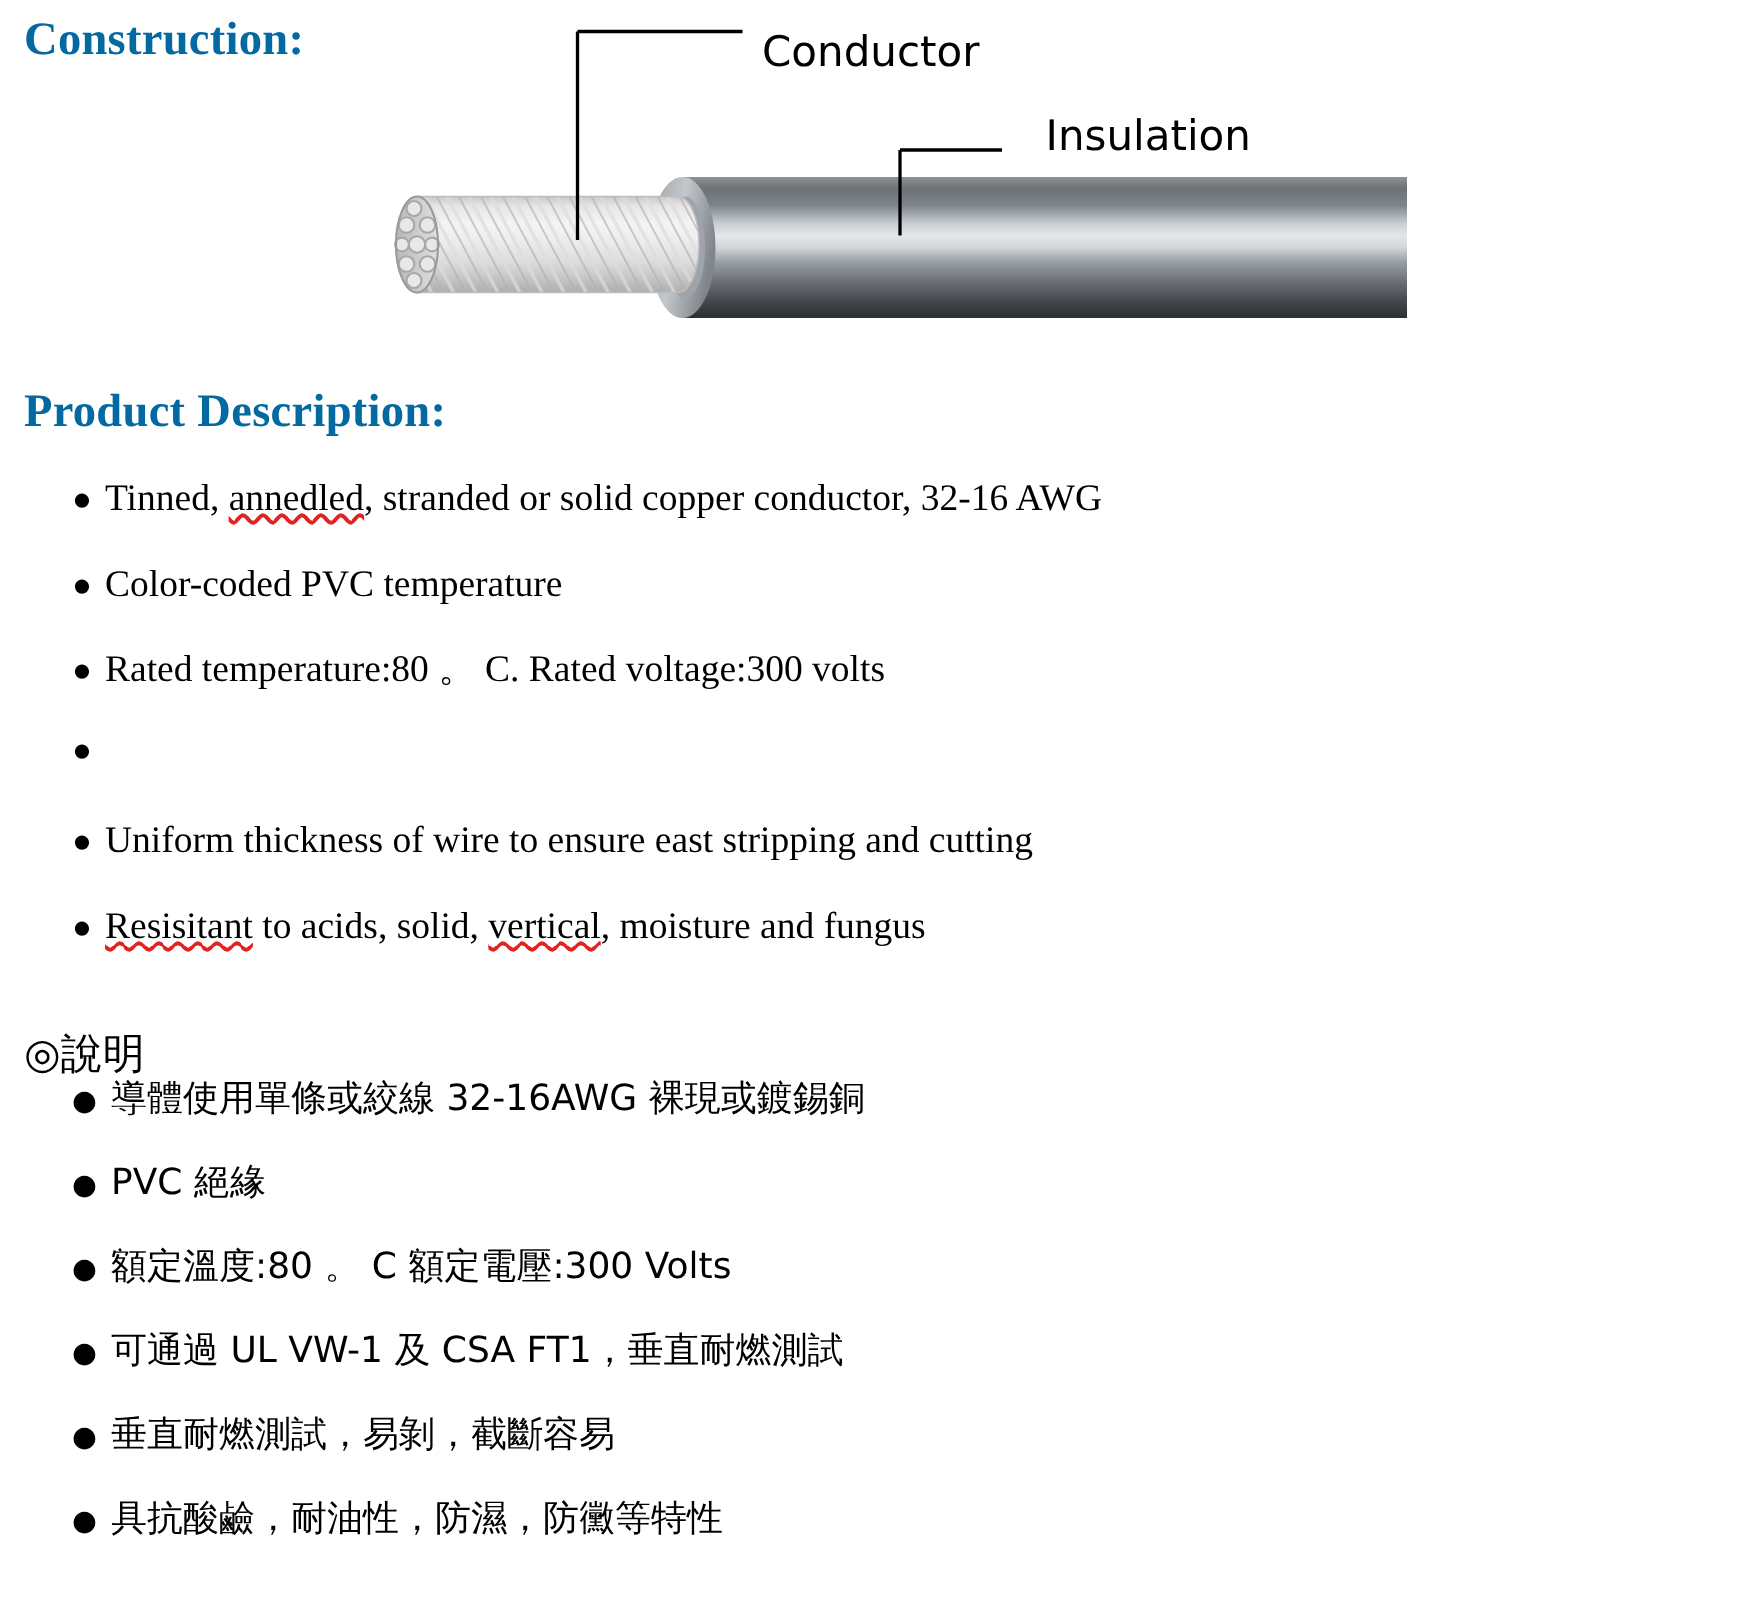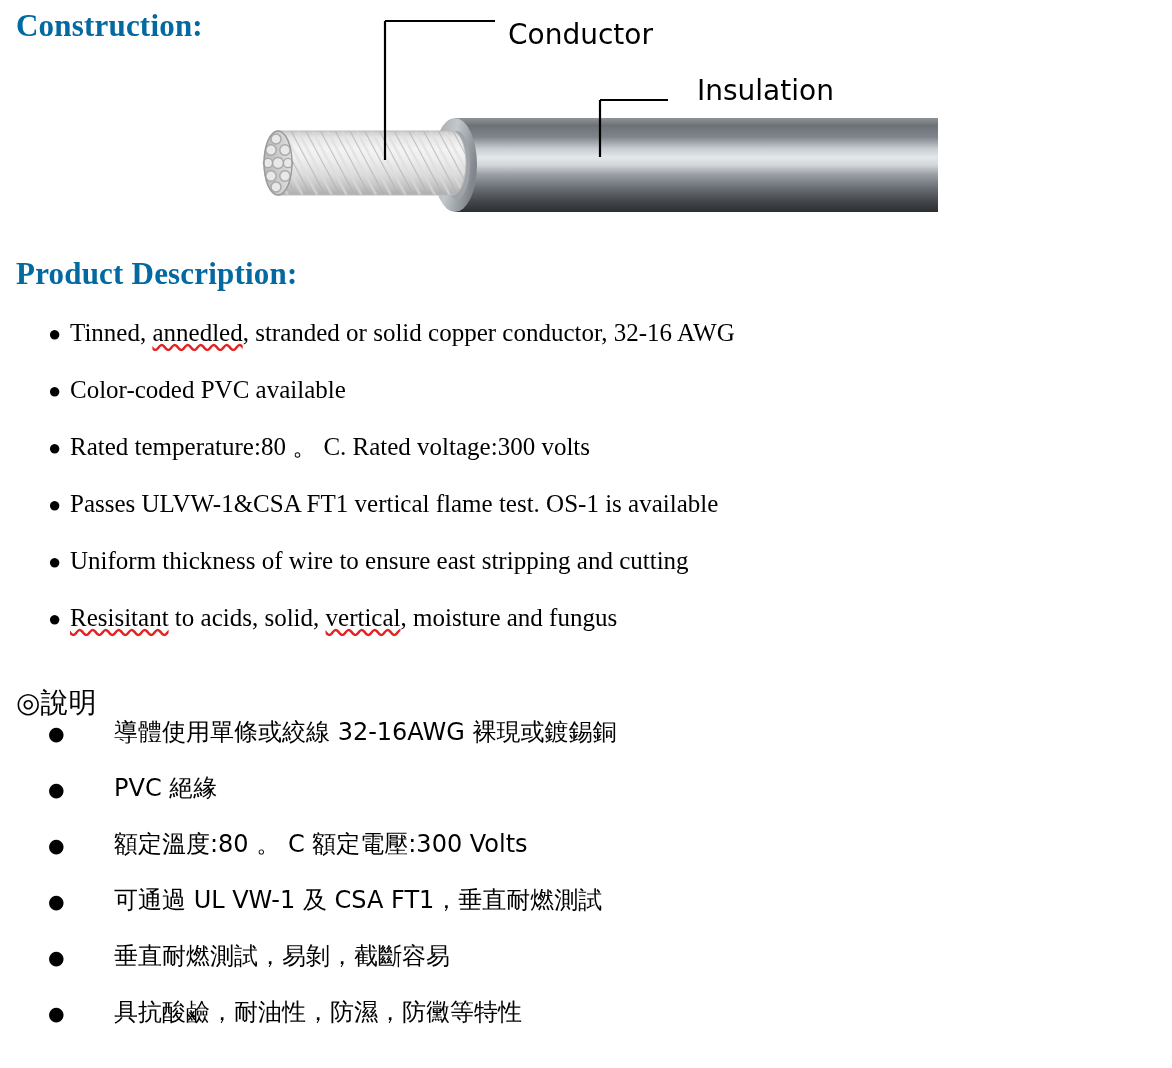--- a/index.html
+++ b/index.html
@@ -83,21 +83,20 @@
 
   .bullet-text {
     flex: 0 0 auto;
     font-family: "Liberation Serif", "DejaVu Serif", serif;
     font-size: 25px;
     line-height: 1.2;
   }
   #zh-bullets .bullet-text {
     font-family: "DejaVu Sans", "Liberation Sans", sans-serif;
     font-size: 24px;
-    margin-left: 40px;
   }
 
   
   .misspelled {
     text-decoration: underline wavy #e32222;
     text-decoration-skip-ink: none;
     text-underline-offset: 2px;
   }
 
   
@@ -209,29 +208,28 @@
   <text class="diagram-label" x="697" y="100">Insulation</text>
 </svg>
 
 <ul class="bullet-list" id="en-bullets">
     <li class="bullet-item">
       <span class="bullet-marker">●</span>
       <span class="bullet-text"><span>Tinned, </span><span class="misspelled">annedled</span><span>, stranded or solid copper conductor, 32-16 AWG</span></span>
     </li>
     <li class="bullet-item">
       <span class="bullet-marker">●</span>
-      <span class="bullet-text"><span>Color-coded PVC available</span></span>
+      <span class="bullet-text"><span>Color-coded PVC temperature</span></span>
     </li>
     <li class="bullet-item">
       <span class="bullet-marker">●</span>
       <span class="bullet-text"><span>Rated temperature:80 。 C. Rated voltage:300 volts</span></span>
     </li>
     <li class="bullet-item">
       <span class="bullet-marker">●</span>
-      <span class="bullet-text"><span>Passes ULVW-1&amp;CSA FT1 vertical flame test. OS-1 is available</span></span>
     </li>
     <li class="bullet-item">
       <span class="bullet-marker">●</span>
       <span class="bullet-text"><span>Uniform thickness of wire to ensure east stripping and cutting</span></span>
     </li>
     <li class="bullet-item">
       <span class="bullet-marker">●</span>
       <span class="bullet-text"><span class="misspelled">Resisitant</span><span> to acids, solid, </span><span class="misspelled">vertical</span><span>, moisture and fungus</span></span>
     </li>
   </ul>

